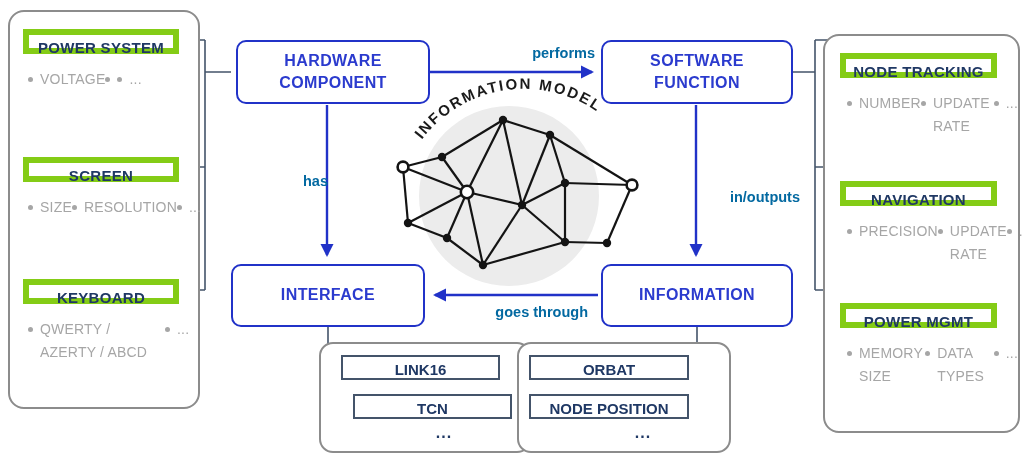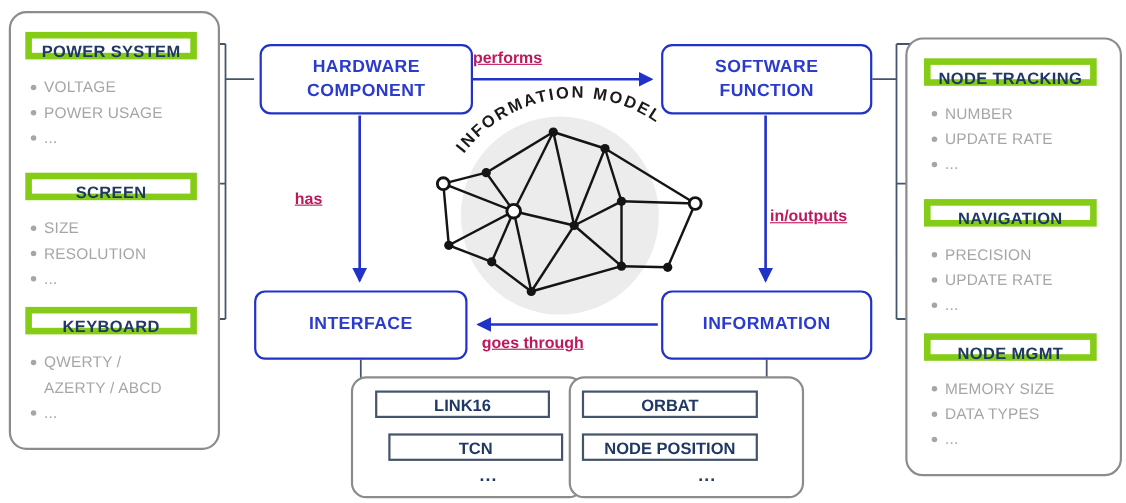--- a/index.html
+++ b/index.html
@@ -5,33 +5,33 @@
   html,body{margin:0;padding:0;background:#ffffff;}
   .canvas{position:relative;width:1024px;height:457px;background:#ffffff;overflow:hidden;
           font-family:"Liberation Sans",sans-serif;}
   .overlay{position:absolute;left:0;top:0;}
 
   
   .side-panel{position:absolute;border:2px solid #8C8C8C;border-radius:16px;background:#ffffff;}
   .sec-title{position:absolute;height:25px;line-height:25px;text-align:center;
              border:6px solid #84cc16;background:#ffffff;color:#1F3864;
              font-size:15px;font-weight:bold;letter-spacing:.3px;box-sizing:border-box;}
-  .blist{position:absolute;display:flex;flex-direction:column;}
+  .blist{position:absolute;display:flex;flex-direction:row;}
   .bullet{display:flex;align-items:flex-start;line-height:23px;}
   .dot{width:5px;height:5px;border-radius:50%;background:#A6A6A6;margin:9px 7px 0 0;flex:0 0 auto;}
   .btext{color:#A6A6A6;font-size:14px;letter-spacing:.2px;max-width:125px;}
 
   
   .cbox{position:absolute;border:2.5px solid #2132C8;border-radius:10px;background:#ffffff;
         color:#2B3BCE;font-size:16px;font-weight:bold;letter-spacing:.4px;
         display:flex;flex-direction:column;align-items:center;justify-content:center;
         text-align:center;line-height:1.4;box-sizing:border-box;}
 
   
-  .rlabel{position:absolute;color:#be185d;font-size:14.5px;font-weight:bold;text-align:left;text-decoration:underline;}
+  .rlabel{position:absolute;color:#0369a1;font-size:14.5px;font-weight:bold;text-align:right;}
 
   
   .inst-panel{position:absolute;border:2px solid #8C8C8C;border-radius:14px;background:#ffffff;padding-left:19px;}
   .ibox{position:absolute;height:25px;line-height:25px;text-align:center;
         border:2px solid #44546A;background:#ffffff;color:#1F3864;
         font-size:15px;font-weight:bold;box-sizing:border-box;}
   .imore{position:absolute;width:100%;text-align:center;color:#1F3864;
          font-size:16px;font-weight:bold;letter-spacing:1px;}
 
   .arc-text{font-family:"Liberation Sans",sans-serif;font-size:15px;font-weight:bold;
@@ -117,21 +117,20 @@
 
   <div class="side-panel" style="left:8px;top:10px;width:188px;height:395px;">
     <div class="sec-title" style="left:13px;top:17px;width:156px;">POWER SYSTEM</div>
     <div class="blist" style="left:18px;top:56px;">
       <div class="bullet">
           <span class="dot"></span>
           <span class="btext">VOLTAGE</span>
         </div>
       <div class="bullet">
           <span class="dot"></span>
-          <span class="btext">POWER USAGE</span>
         </div>
       <div class="bullet">
           <span class="dot"></span>
           <span class="btext">...</span>
         </div>
     </div>
 
     <div class="sec-title" style="left:13px;top:145px;width:156px;">SCREEN</div>
     <div class="blist" style="left:18px;top:184px;">
       <div class="bullet">
@@ -187,21 +186,21 @@
       <div class="bullet">
           <span class="dot"></span>
           <span class="btext">UPDATE RATE</span>
         </div>
       <div class="bullet">
           <span class="dot"></span>
           <span class="btext">...</span>
         </div>
     </div>
 
-    <div class="sec-title" style="left:15px;top:267px;width:157px;">NODE MGMT</div>
+    <div class="sec-title" style="left:15px;top:267px;width:157px;">POWER MGMT</div>
     <div class="blist" style="left:22px;top:306px;">
       <div class="bullet">
           <span class="dot"></span>
           <span class="btext">MEMORY SIZE</span>
         </div>
       <div class="bullet">
           <span class="dot"></span>
           <span class="btext">DATA TYPES</span>
         </div>
       <div class="bullet">

